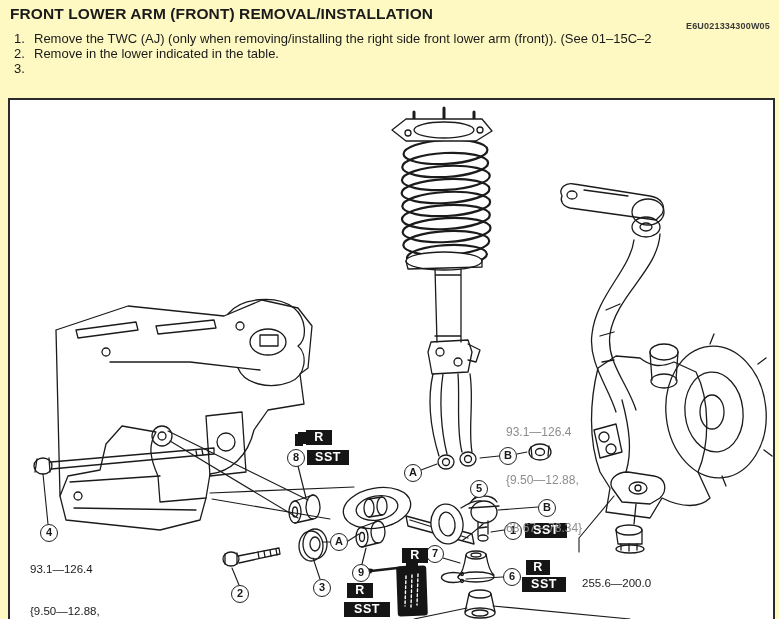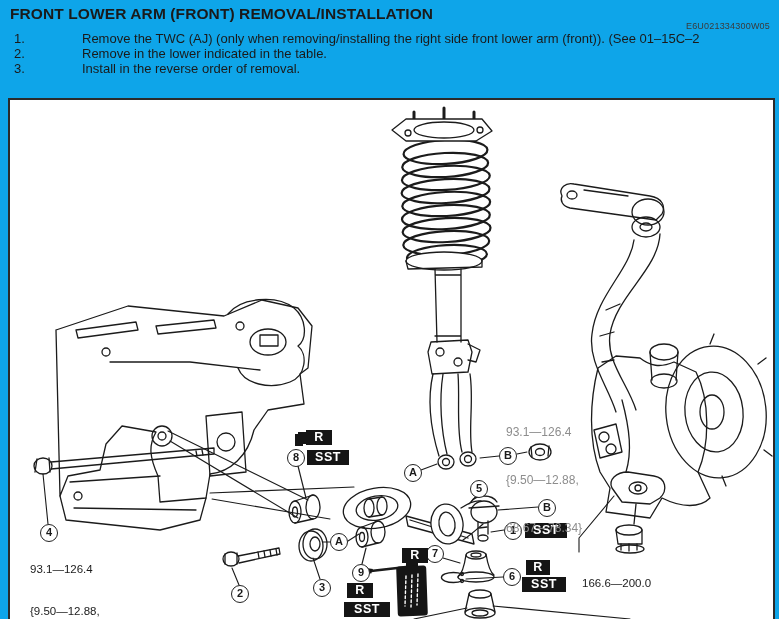--- a/index.html
+++ b/index.html
@@ -1,23 +1,23 @@
 <!DOCTYPE html>
 <html><head>
 <meta charset="utf-8">
 <style>
   html,body{margin:0;padding:0;background:#ffffff;}
-  .page{position:relative;width:779px;height:619px;background:#0ea5e9;overflow:hidden;
+  .page{position:relative;width:779px;height:619px;background:#fef9c3;overflow:hidden;
         font-family:"Liberation Sans",sans-serif;color:#1a1a1a;}
   .title{position:absolute;left:10px;top:5px;font-size:15.5px;font-weight:bold;letter-spacing:0.1px;}
-  .figcode{position:absolute;right:9px;top:21px;font-size:9px;font-weight:normal;color:#3a3a3a;letter-spacing:0.2px;padding-left:48px;}
+  .figcode{position:absolute;right:9px;top:21px;font-size:9px;font-weight:bold;color:#3a3a3a;letter-spacing:0.2px;padding-left:48px;}
   .steps{position:absolute;left:14px;top:31px;width:752px;font-size:13px;line-height:15px;}
   .step{display:flex;}
   .step .num{width:20px;flex:0 0 20px;}
-  .step .txt div{white-space:nowrap;margin-left:48px;}
+  .step .txt div{white-space:nowrap;}
   .figure{position:absolute;left:8px;top:98px;width:763px;height:521px;border:2px solid #2b2b2b;box-sizing:content-box;background:#fff;}
   .figure svg{position:absolute;left:0;top:0;}
   .co{position:absolute;width:18px;height:18px;border:1.5px solid #222;border-radius:50%;background:#fff;
       font-size:11px;font-weight:bold;line-height:15px;text-align:center;box-sizing:border-box;z-index:3;}
   .box{position:absolute;background:#151515;color:#fff;font-weight:bold;font-size:12.5px;line-height:15px;
        text-align:center;padding:0 3px;letter-spacing:0.5px;z-index:3;}
   .spec{position:absolute;font-weight:normal;font-size:11.5px;line-height:14px;white-space:pre;z-index:3;}
   .spec.gray{color:#8d8d8d;font-size:12px;line-height:16px;}
   .greasetab{position:absolute;left:288px;top:332px;width:8px;height:12px;background:#151515;z-index:3;
              box-shadow:-3px 2px 0 0 #151515;}
@@ -38,23 +38,20 @@
       </span>
     </div>
     <div class="step">
       <span class="num">2.</span>
       <span class="txt">
         <div>Remove in the lower indicated in the table.</div>
       </span>
     </div>
     <div class="step">
       <span class="num">3.</span>
-      <span class="txt">
-        <div>Install in the reverse order of removal.</div>
-      </span>
     </div>
   </div>
 
   <div class="figure">
 
     <svg width="763" height="521" viewBox="0 0 763 521" fill="none" stroke="#1b1b1b" stroke-width="1.3" stroke-linecap="round" stroke-linejoin="round">
 
       <g>
         <path d="M46,230 L118,206 L214,216 L252,200 L288,208 L302,226 L298,268 L290,274 L294,304 L258,310 L244,330 C238,356 220,372 200,374 L196,398 L150,402 L148,376 C140,358 138,346 146,332 L112,326 L96,344 L90,370 L58,376 L50,396 L46,230"></path>
         <path d="M50,396 L56,420 L150,430 L190,420 L196,398"></path>
@@ -261,18 +258,18 @@
       <div>93.1—126.4</div>
       <div>{9.50—12.88,</div>
       
     </div>
     <div class="spec gray" style="left:496px;top:292px;">
       <div>93.1—126.4</div>
       <div>{9.50—12.88,</div>
       <div>68.67—78.34}</div>
     </div>
     <div class="spec" style="left:572px;top:448px;">
-      <div>166.6—200.0</div>
+      <div>255.6—200.0</div>
       <div>{16.99—20.39,122.9—147.5}</div>
     </div>
 
   </div>
 </div>
 
 </body></html>

